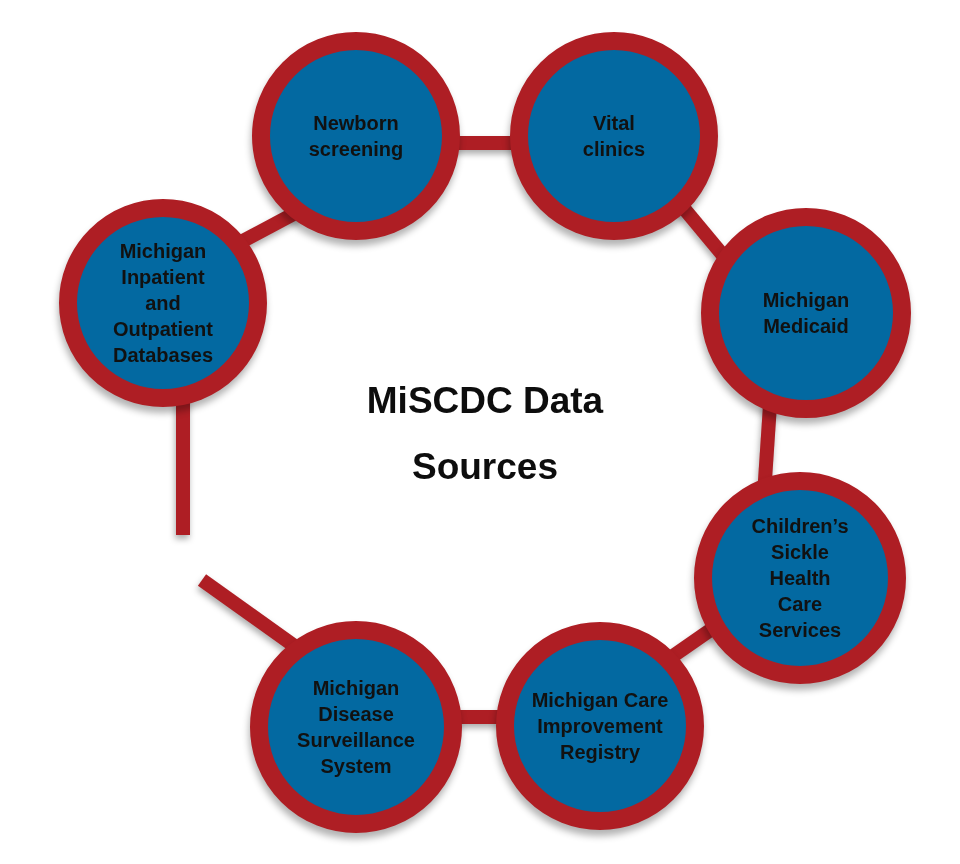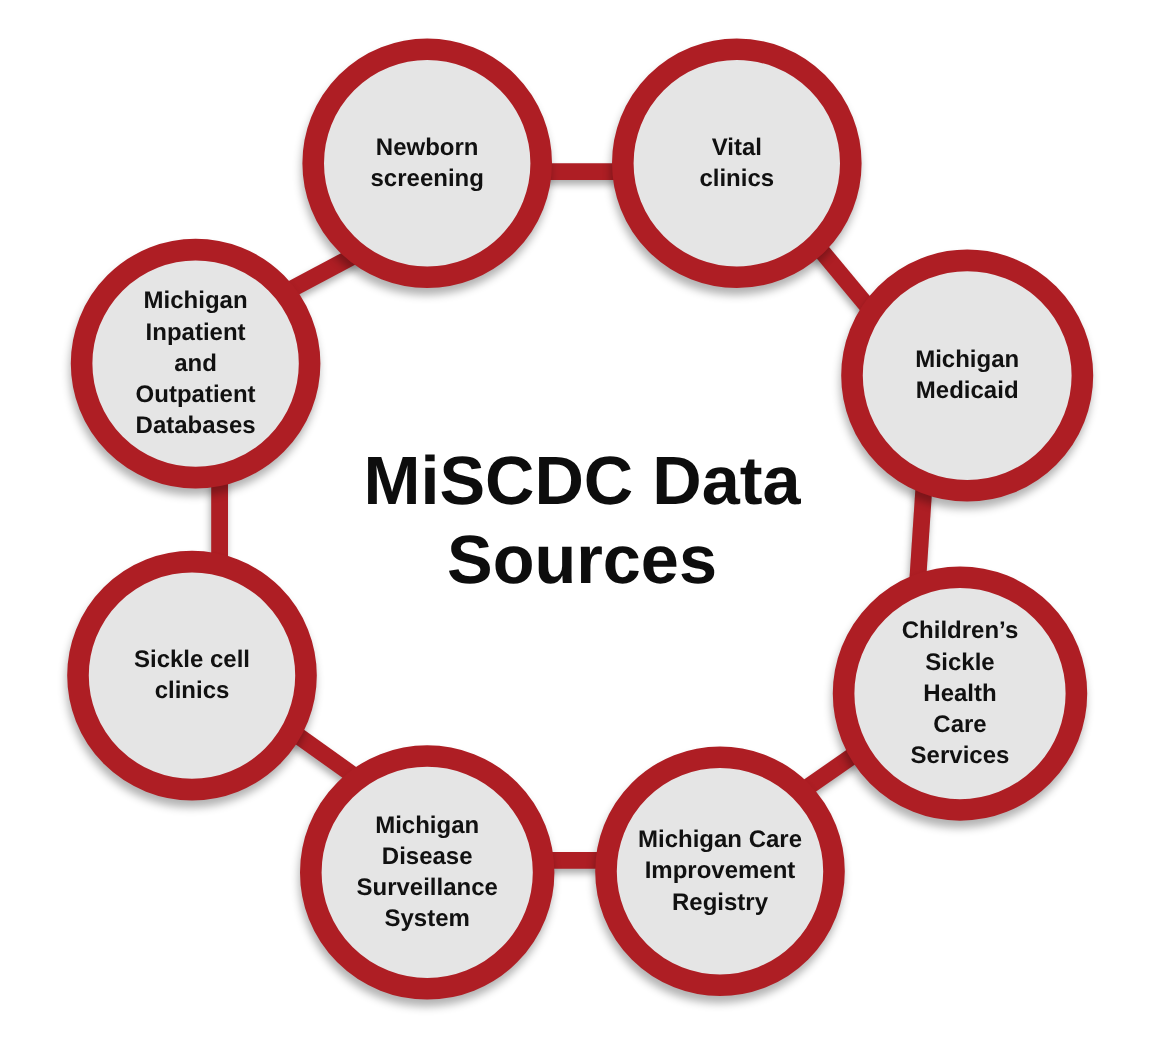--- a/index.html
+++ b/index.html
@@ -27,21 +27,21 @@
   }
   svg.connectors line {
     stroke: var(--ring-red);
     stroke-width: 14;
   }
   .node {
     position: absolute;
     box-sizing: border-box;
     border: 18px solid var(--ring-red);
     border-radius: 50%;
-    background: #e5e5e5;
+    background: #0369a1;
     display: flex;
     align-items: center;
     justify-content: center;
     text-align: center;
     box-shadow: -1px 6px 7px rgba(0,0,0,0.30);
   }
   .node-label {
     white-space: pre-line;
     font-size: 20px;
     font-weight: 700;
@@ -55,21 +55,21 @@
   .n-mcir      { left: 496px; top: 622px; width: 208px; height: 208px; }
   .n-mdss      { left: 250px; top: 621px; width: 212px; height: 212px; }
   .n-sickle    { left: 56px;  top: 459px; width: 208px; height: 208px; }
   .n-inpatient { left: 59px;  top: 199px; width: 208px; height: 208px; }
   .center-title {
     position: absolute;
     left: 250px;
     top: 368px;
     width: 470px;
     text-align: center;
-    font-size: 57px;
+    font-size: 37px;
     font-weight: 700;
     line-height: 66px;
     color: #0d0d0d;
     white-space: pre-line;
   }
 </style>
 </head>
 <body>
 
 <div class="canvas">
@@ -114,24 +114,20 @@
 Registry</div>
   </div>
 
   <div class="node n-mdss">
     <div class="node-label">Michigan
 Disease
 Surveillance
 System</div>
   </div>
 
-  <div class="node n-sickle">
-    <div class="node-label">Sickle cell
-clinics</div>
-  </div>
 
   <div class="node n-inpatient">
     <div class="node-label">Michigan
 Inpatient
 and
 Outpatient
 Databases</div>
   </div>
 
   <div class="center-title">MiSCDC Data

